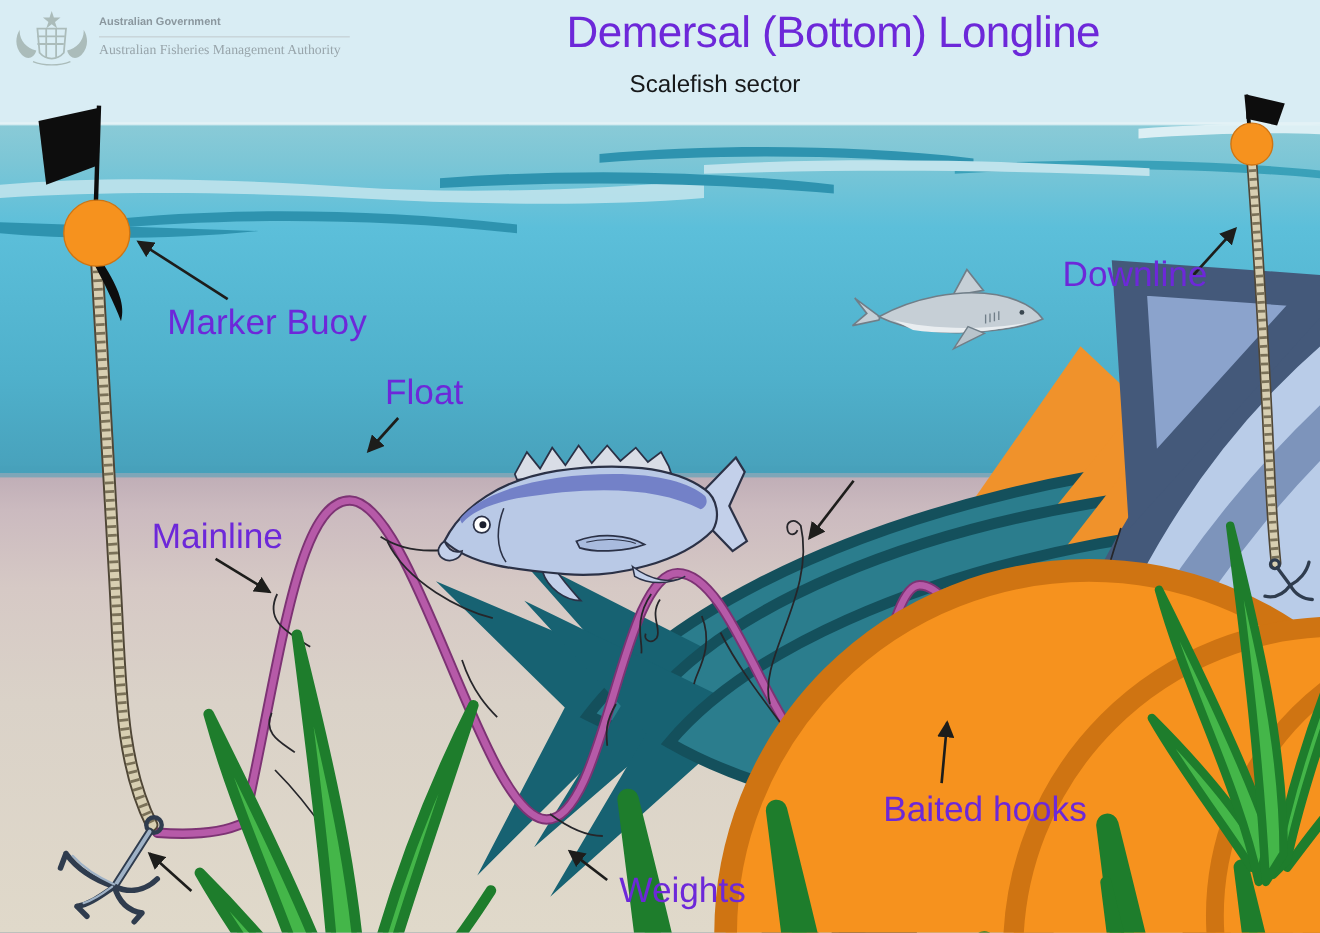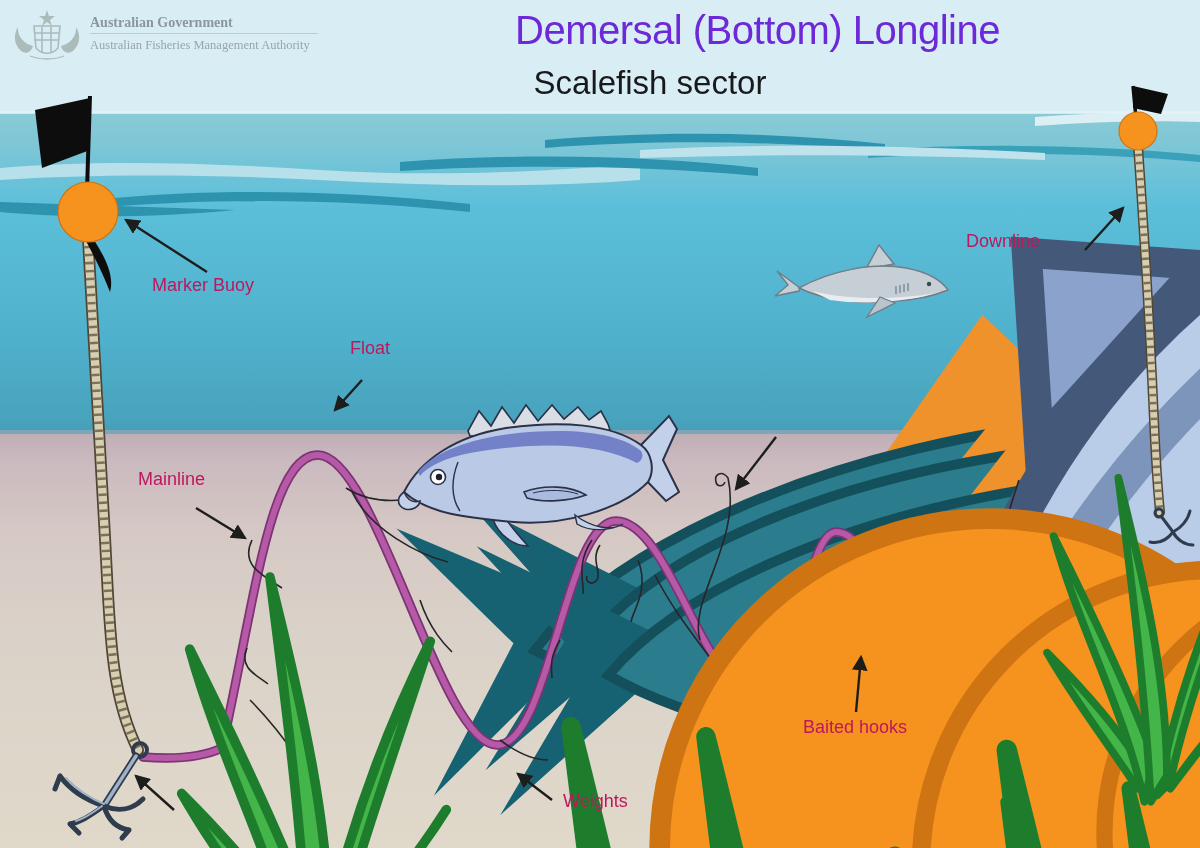--- a/index.html
+++ b/index.html
@@ -1,25 +1,25 @@
 <!DOCTYPE html>
 <html><head>
 <meta charset="utf-8">
 <style>
   html,body{margin:0;padding:0;background:#444;}
   .stage{position:relative;width:1200px;height:848px;overflow:hidden;background:#d9edf4;
          font-family:"Liberation Sans",sans-serif;}
   .stage svg{position:absolute;left:0;top:0;}
-  .label{position:absolute;font-size:18px;line-height:1.1;color:#be185d;white-space:nowrap;}
+  .label{position:absolute;font-size:32px;line-height:1.1;color:#6d28d9;white-space:nowrap;}
   .title{position:absolute;left:300px;width:700px;text-align:right;top:8px;
          font-size:40px;color:#6d28d9;letter-spacing:-0.5px;}
   .subtitle{position:absolute;left:300px;width:700px;text-align:center;top:64px;
-            font-size:33px;color:#17191a;}
-  .logo-gov{position:absolute;left:90px;top:15px;font-family:Liberation Serif, serif;
-            font-weight:bold;font-size:14px;color:#8a979e;}
+            font-size:22px;color:#17191a;}
+  .logo-gov{position:absolute;left:90px;top:15px;font-family:Liberation Sans, sans-serif;
+            font-weight:bold;font-size:10px;color:#8a979e;}
   .logo-div{position:absolute;left:90px;top:33px;width:228px;height:1px;background:#c2ccd0;}
   .logo-agency{position:absolute;left:90px;top:38px;font-family:"Liberation Serif",serif;
                font-weight:normal;font-size:12.5px;color:#98a5ab;}
 </style>
 </head>
 <body>
 
 <div class="stage">
 
 <svg width="1200" height="848" viewBox="0 0 1200 848">

